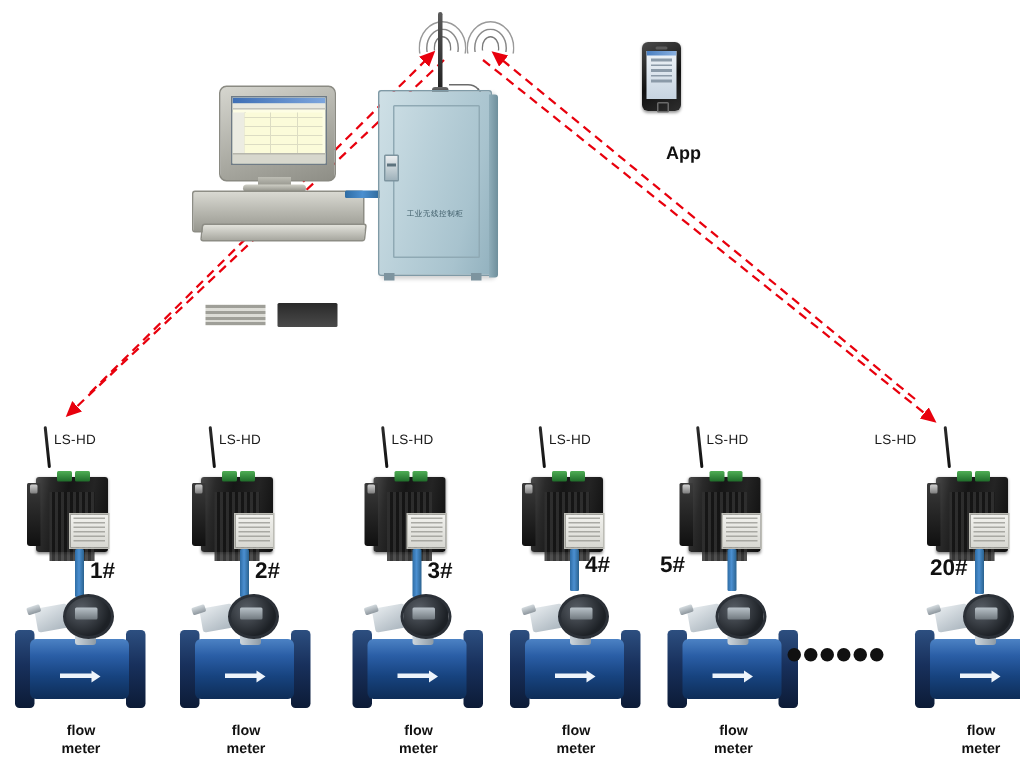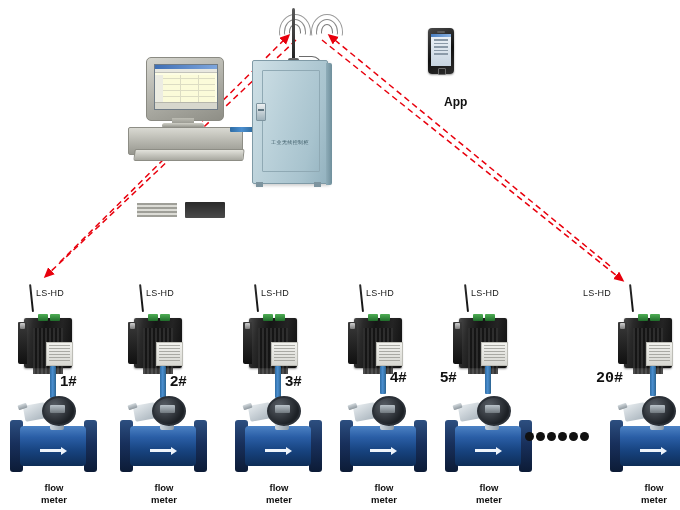--- a/index.html
+++ b/index.html
@@ -558,21 +558,21 @@
           </div>
       </div>
       <div class="side"></div>
       <div class="leds"></div>
       <div class="grn1"></div>
       <div class="grn2"></div>
     </div>
   </div>
   <div class="lbl-lshd abs" style="left:583px;top:288px;">LS-HD</div>
   <div class="cable abs" style="left:650px;top:366px;width:6px;height:30px;"></div>
-  <div class="lbl-num abs" style="left:596px;top:370px;font-family:Liberation Mono, monospace;">20#</div>
+  <div class="lbl-num abs" style="left:620px;top:370px;">20#</div>
   <div class="meter abs" style="left:606px;top:392px;">
     <div class="fl-l"></div>
 
     <div class="pipe"></div>
     <div class="arrow"></div>
     <div class="neck"></div>
     <div class="box"></div>
     <div class="stub"></div>
     <div class="head"></div>
     <div class="disp"></div>

